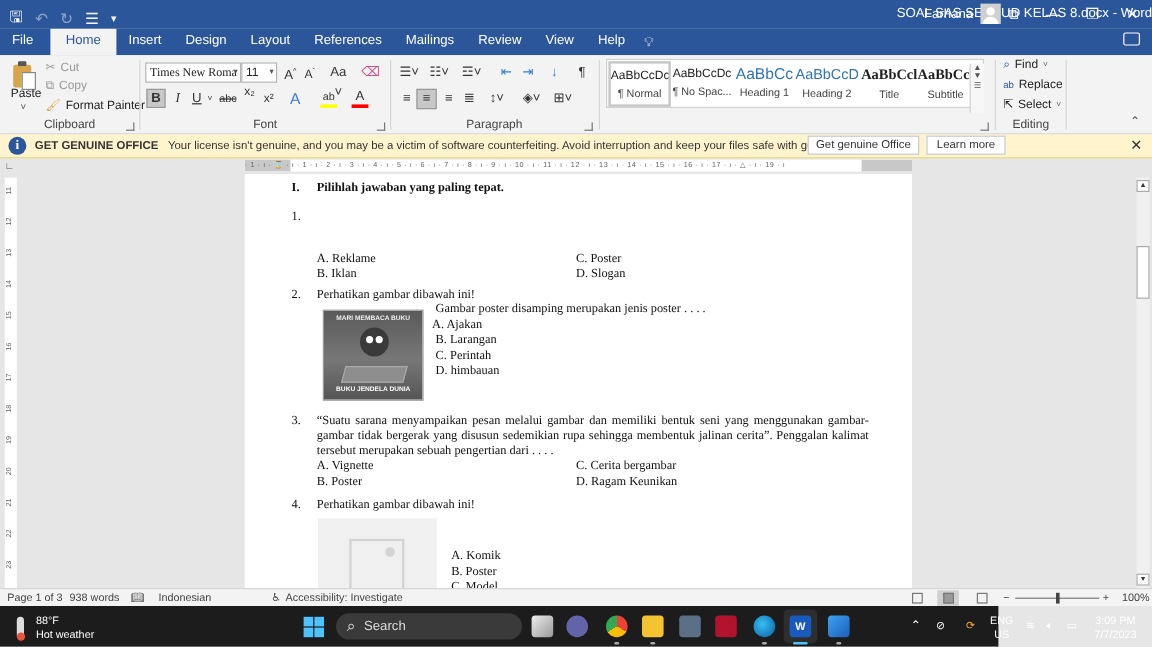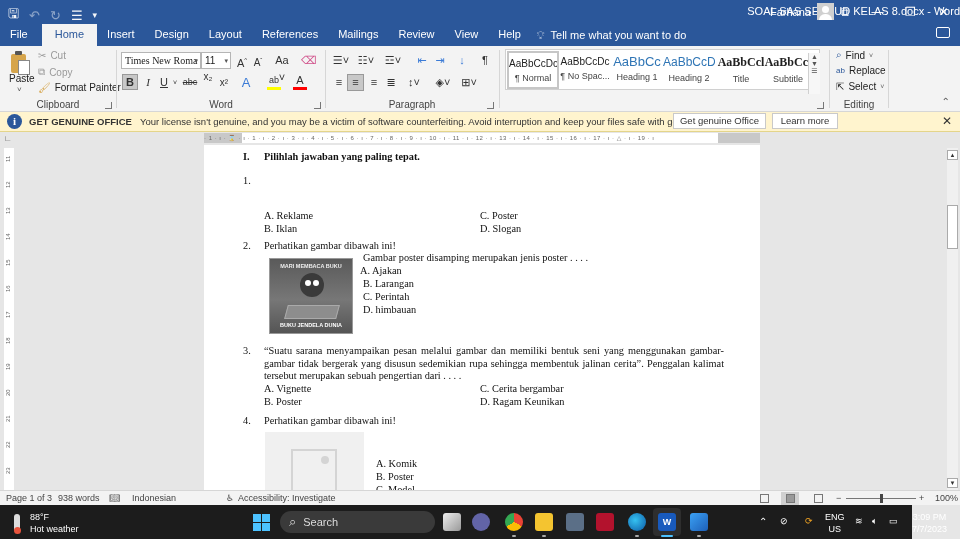--- a/index.html
+++ b/index.html
@@ -71,21 +71,21 @@
 .vscroll .up,.vscroll .down{position:absolute;left:0;width:11px;height:10px;border:1px solid #aaa;background:#fff;font-size:6px;text-align:center;line-height:8px;color:#333}
 .vscroll .up{top:2px}.vscroll .down{bottom:2px}
 .vscroll .thumb{position:absolute;left:0;top:57px;width:11px;height:44px;background:#fff;border:1px solid #aaa}
 .statusbar{position:absolute;left:0;top:490px;width:960px;height:15px;background:#f3f3f3;border-top:1px solid #d6d6d6;font-size:9px;color:#444;display:flex;align-items:center}
 .statusbar .st{position:absolute;top:2px;white-space:nowrap}
 .zoom-slider{position:absolute;left:846px;top:7px;width:70px;height:1px;background:#777}
 .zoom-thumb{position:absolute;left:880px;top:3px;width:3px;height:9px;background:#444}
 .view-btn{position:absolute;top:1px;width:18px;height:13px}
 .view-btn.active{background:#d0d0d0}
 .view-btn i{position:absolute;left:5px;top:2px;width:9px;height:9px;border:1px solid #777;display:block}
-.taskbar{position:absolute;left:0;top:505px;width:912px;height:34px;background:#1c1c1c;color:#fff}
+.taskbar{position:absolute;left:0;top:505px;width:832px;height:34px;background:#1c1c1c;color:#fff}
 .weather{position:absolute;left:14px;top:6px;display:flex;align-items:center;gap:10px}
 .therm{width:6px;height:18px;border-radius:3px;background:#ddd;position:relative}
 .therm:after{content:"";position:absolute;left:0;bottom:-2px;width:7px;height:7px;border-radius:50%;background:#e8543d}
 .weather-txt{font-size:9px;line-height:12px}
 .start{position:absolute;left:253px;top:9px;width:17px;height:17px;display:grid;grid-template-columns:1fr 1fr;gap:1px}
 .start i{background:#4cc2ff;display:block}
 .search-box{position:absolute;left:280px;top:6px;width:155px;height:22px;border-radius:11px;background:#3a3a3a;display:flex;align-items:center;gap:7px;padding-left:9px;font-size:11px;color:#ddd}
 .tb-app{position:absolute;top:8px;width:18px;height:18px;border-radius:3px}
 .tb-dot{position:absolute;top:30px;width:4px;height:2px;background:#aaa;border-radius:1px}
 .tray{position:absolute;top:0;font-size:9px;color:#fff;text-align:center;line-height:12px}
@@ -120,21 +120,20 @@
   <div class="tab">Insert</div>
   <div class="tab">Design</div>
   <div class="tab">Layout</div>
   <div class="tab">References</div>
   <div class="tab">Mailings</div>
   <div class="tab">Review</div>
   <div class="tab">View</div>
   <div class="tab">Help</div>
   <div class="tellme">
     <span>💡︎</span>
-    <span>Tell me what you want to do</span>
   </div>
 </div>
 <div class="comment-icon"></div>
 
 <div class="ribbon">
 
   <div class="group" style="left:0;width:116px">
     <div class="paste-icon">
       <div class="clip"></div>
       <div class="sheet"></div>
@@ -168,21 +167,21 @@
     <div class="ico pressed" style="left:5px;top:28px;width:16px;height:16px;font-weight:bold;line-height:14px">B</div>
     <div class="ico" style="left:24px;top:28px;width:14px;font-style:italic;font-family:'Liberation Serif',serif">I</div>
     <div class="ico" style="left:40px;top:28px;width:14px;text-decoration:underline">U</div>
     <div class="ico" style="left:54px;top:28px;width:8px;font-size:7px">˅</div>
     <div class="ico" style="left:64px;top:28px;width:18px;font-size:9px;text-decoration:line-through">abc</div>
     <div class="ico" style="left:84px;top:22px;width:14px;font-size:10px">x₂</div>
     <div class="ico" style="left:100px;top:28px;width:14px;font-size:10px">x²</div>
     <div class="ico" style="left:122px;top:28px;width:14px;color:#3b7bd6;font-size:13px">A</div>
     <div class="ico" style="left:150px;top:28px;width:14px;font-size:9px;border-bottom:3px solid #ffff00;line-height:13px">ab</div>
     <div class="ico" style="left:176px;top:28px;width:14px;border-bottom:3px solid #ff0000;line-height:13px">A</div>
-    <div class="group-label">Word</div>
+    <div class="group-label">Font</div>
     <div class="launcher"></div>
   </div>
   <div class="sep" style="left:325px"></div>
 
   <div class="group" style="left:326px;width:172px">
     <div class="ico" style="left:5px;top:6px;width:20px">☰˅</div>
     <div class="ico" style="left:30px;top:6px;width:20px">☷˅</div>
     <div class="ico" style="left:56px;top:6px;width:22px">☲˅</div>
     <div class="ico" style="left:88px;top:6px;width:16px;color:#3b7bd6">⇤</div>
     <div class="ico" style="left:106px;top:6px;width:16px;color:#3b7bd6">⇥</div>

